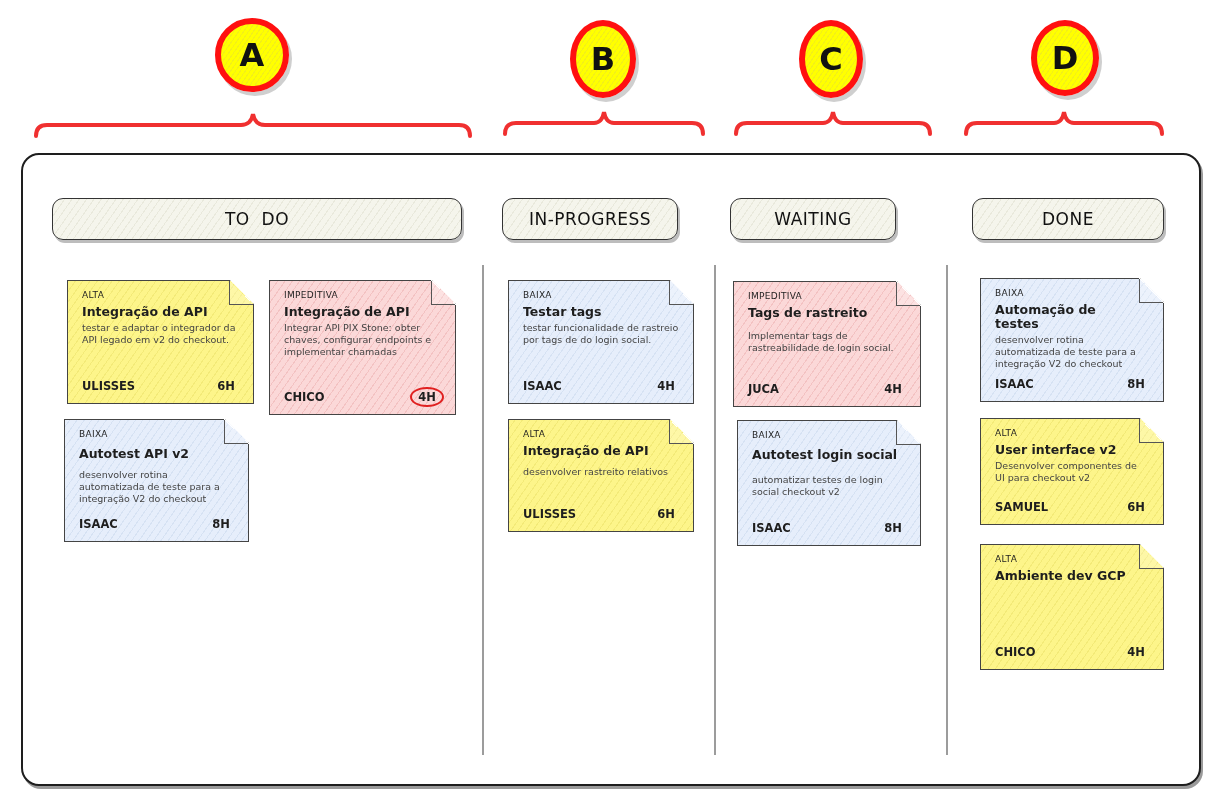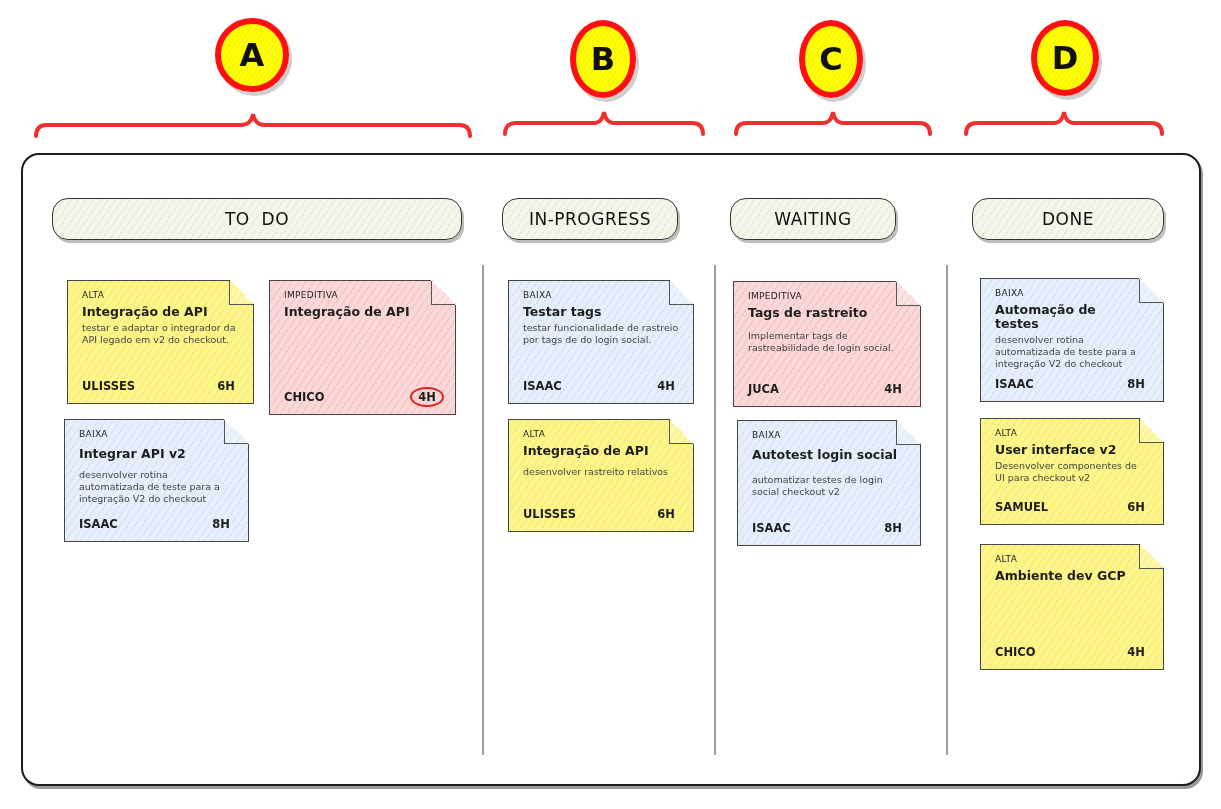--- a/index.html
+++ b/index.html
@@ -17,21 +17,21 @@
     .brace { position: absolute; }
 
     .board {
       position: absolute; left: 21px; top: 153px; width: 1180px; height: 633px;
       border: 2px solid #1e1e1e; border-radius: 18px;
       box-shadow: 2px 3px 0 #9a9a9a;
       background: #fff;
     }
     .col-header {
       position: absolute; top: 198px; height: 42px;
-      border: 1.5px solid #333; border-radius: 16px;
+      border: 1.5px solid #333; border-radius: 11px;
       box-shadow: 2px 3px 0 #bdbdbd;
       background: repeating-linear-gradient(-55deg, #f5f5ec 0 5px, #e9e9dc 5px 6px);
       display: flex; align-items: center; justify-content: center;
       font-family: "DejaVu Sans", sans-serif; font-size: 17px; letter-spacing: 0.5px; color: #111;
     }
     .divider { position: absolute; top: 265px; width: 2px; height: 490px; background: #9c9c9c; }
 
     .card {
       position: absolute;
       border: 1.5px solid #444;
@@ -122,31 +122,32 @@
       <span>ULISSES</span>
       <span>6H</span>
     </div>
 </div>
 
 <div class="card pink" style="left:269px; top:280px; width:187px; height:135px;">
   <div class="fold"></div>
     <div class="fold-line"></div>
   <div class="priority">IMPEDITIVA</div>
   <div class="title" style="margin-top:5px;">Integração de API</div>
+  <div class="desc">Integrar API PIX Stone: obter chaves, configurar endpoints e implementar chamadas</div>
   <div class="footer">
       <span>CHICO</span>
       <span class="hours-circled">4H</span>
     </div>
 </div>
 
 <div class="card blue" style="left:64px; top:419px; width:185px; height:123px;">
   <div class="fold"></div>
     <div class="fold-line"></div>
   <div class="priority">BAIXA</div>
-  <div class="title" style="margin:8px 0 8px;">Integrar API v2</div>
+  <div class="title" style="margin:8px 0 8px;">Autotest API v2</div>
   <div class="desc">desenvolver rotina automatizada de teste para a integração V2 do checkout</div>
   <div class="footer">
       <span>ISAAC</span>
       <span>8H</span>
     </div>
 </div>
 
 <div class="card blue" style="left:508px; top:280px; width:186px; height:124px;">
   <div class="fold"></div>
     <div class="fold-line"></div>

